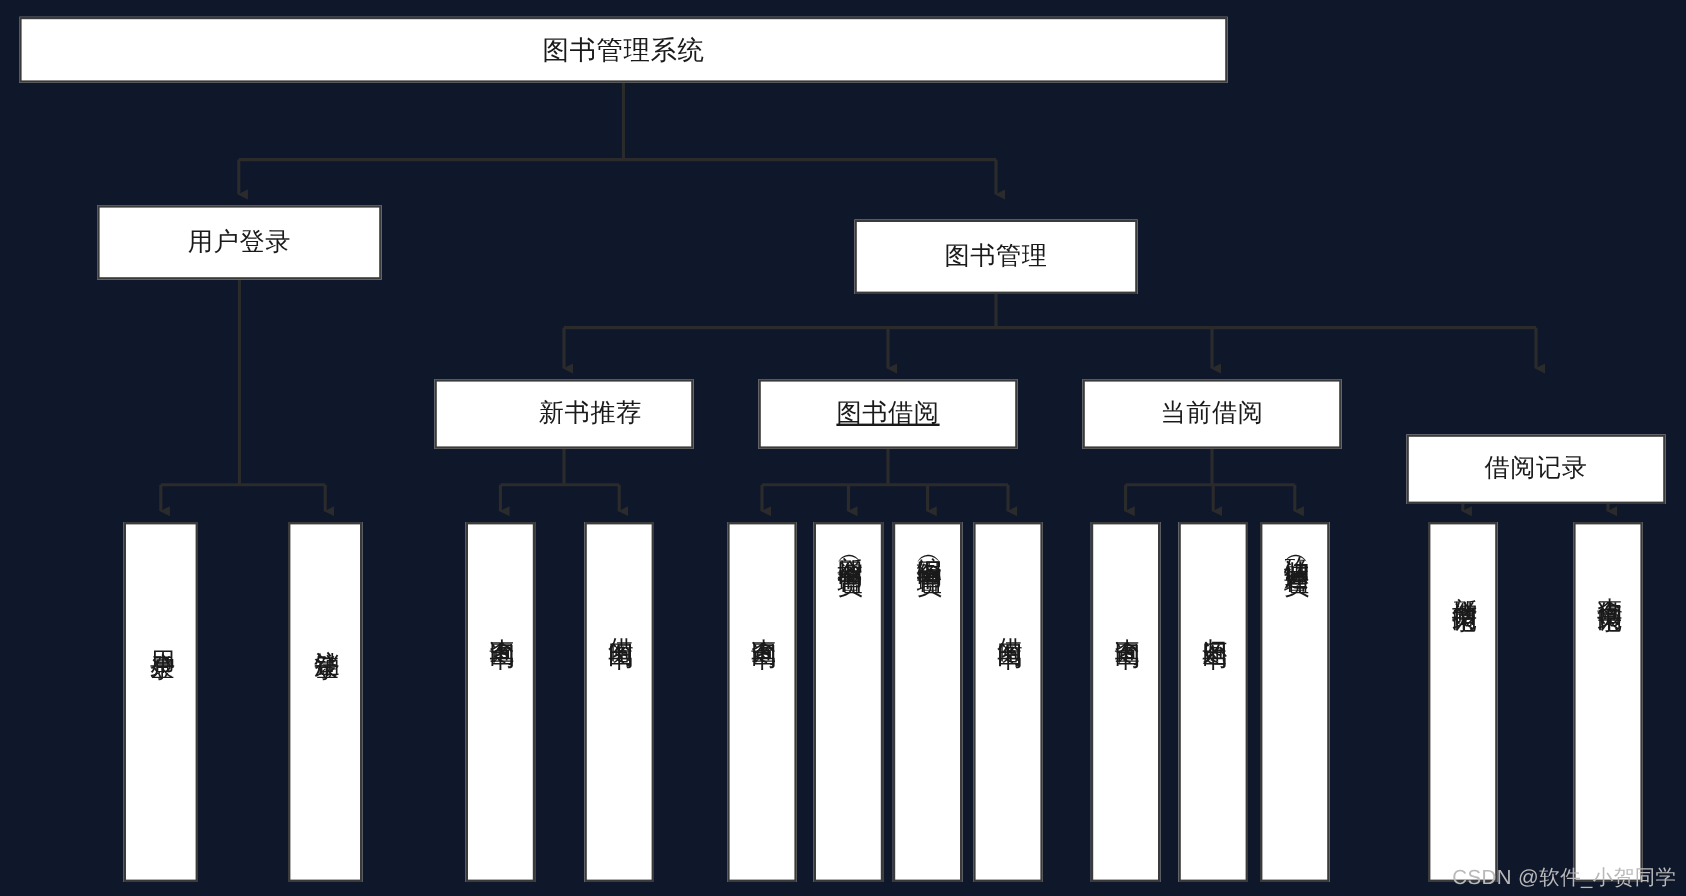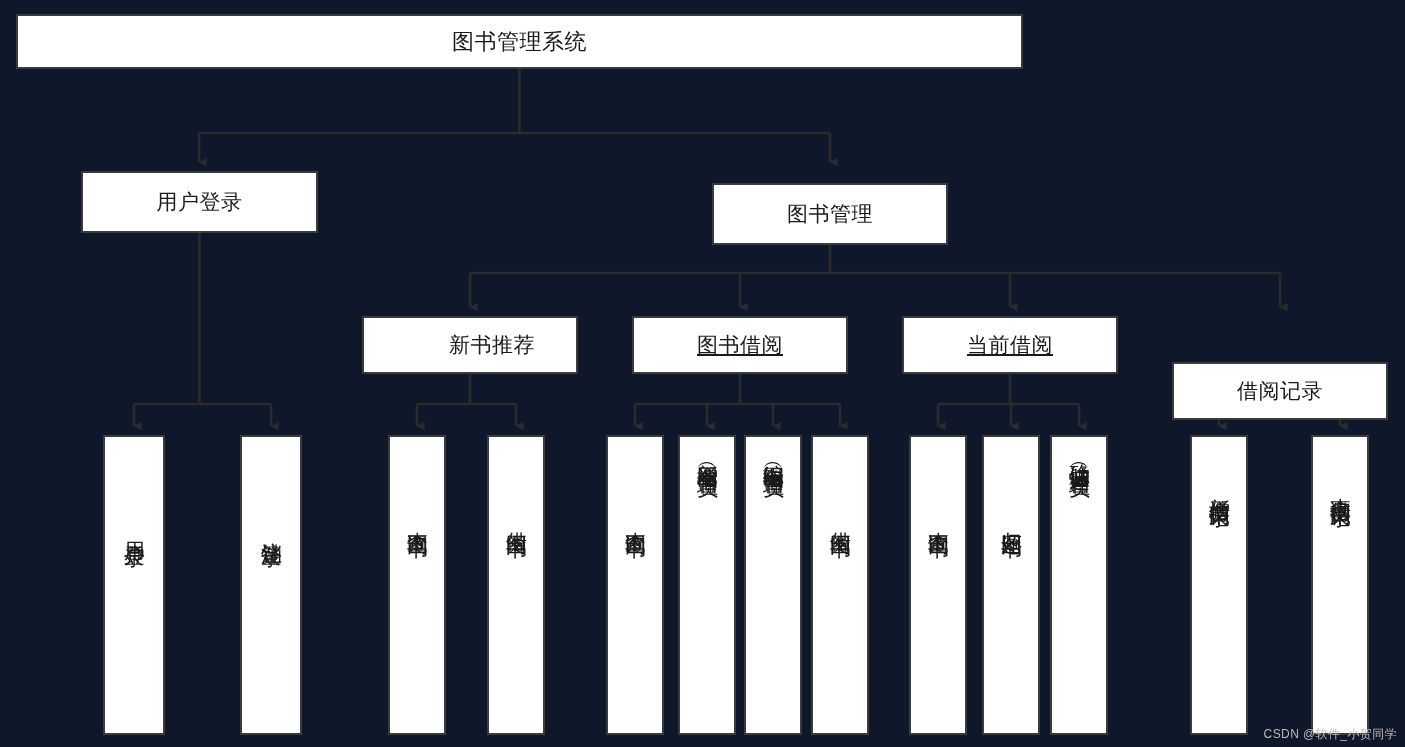--- a/index.html
+++ b/index.html
@@ -61,21 +61,21 @@
     line-height: 1.28;
     letter-spacing: 2px;
     white-space: pre-wrap;
     max-height: 100%;
     margin: 0 auto;
   }
   .watermark {
     position: absolute;
     right: 8px;
     bottom: 4px;
-    font-size: 12px;
+    font-size: 17px;
     color: #b9b9b9;
     letter-spacing: 0.4px;
     white-space: nowrap;
   }
 </style>
 </head>
 <body>
 
 <div id="diagram-root">
 
@@ -139,21 +139,21 @@
   <div class="node horiz" style="left:712px; top:171px; width:236px; height:62px;margin-top:12px;">
     <span class="label">图书管理</span>
   </div>
 
   <div class="node horiz" style="left:362px; top:316px; width:216px; height:58px;padding-left:44px;">
     <span class="label">新书推荐</span>
   </div>
   <div class="node horiz" style="left:632px; top:316px; width:216px; height:58px;text-decoration:underline;">
     <span class="label">图书借阅</span>
   </div>
-  <div class="node horiz" style="left:902px; top:316px; width:216px; height:58px;text-decoration:underline;">
+  <div class="node horiz" style="left:902px; top:316px; width:216px; height:58px;">
     <span class="label">当前借阅</span>
   </div>
   <div class="node horiz" style="left:1172px; top:316px; width:216px; height:58px;margin-top:46px;">
     <span class="label">借阅记录</span>
   </div>
 
   <div class="node vert" style="left:103px; top:435px; width:62px; height:300px; padding-top:88px;">
     <span class="label">用户登录</span>
   </div>
   <div class="node vert" style="left:240px; top:435px; width:62px; height:300px; padding-top:88px;">

